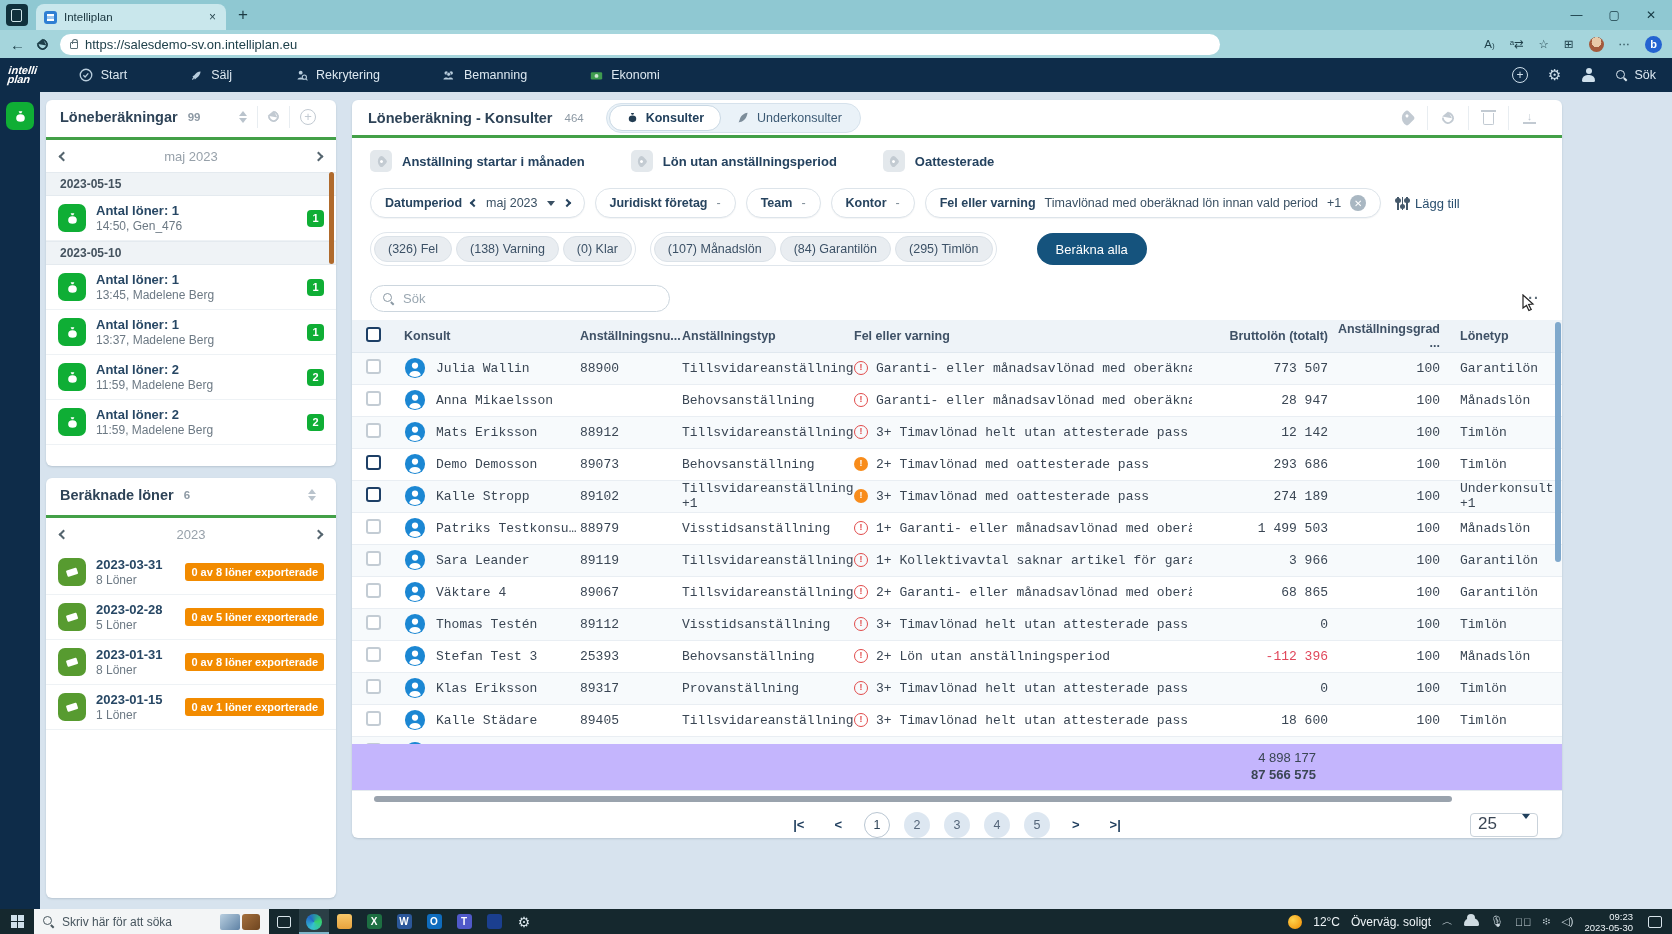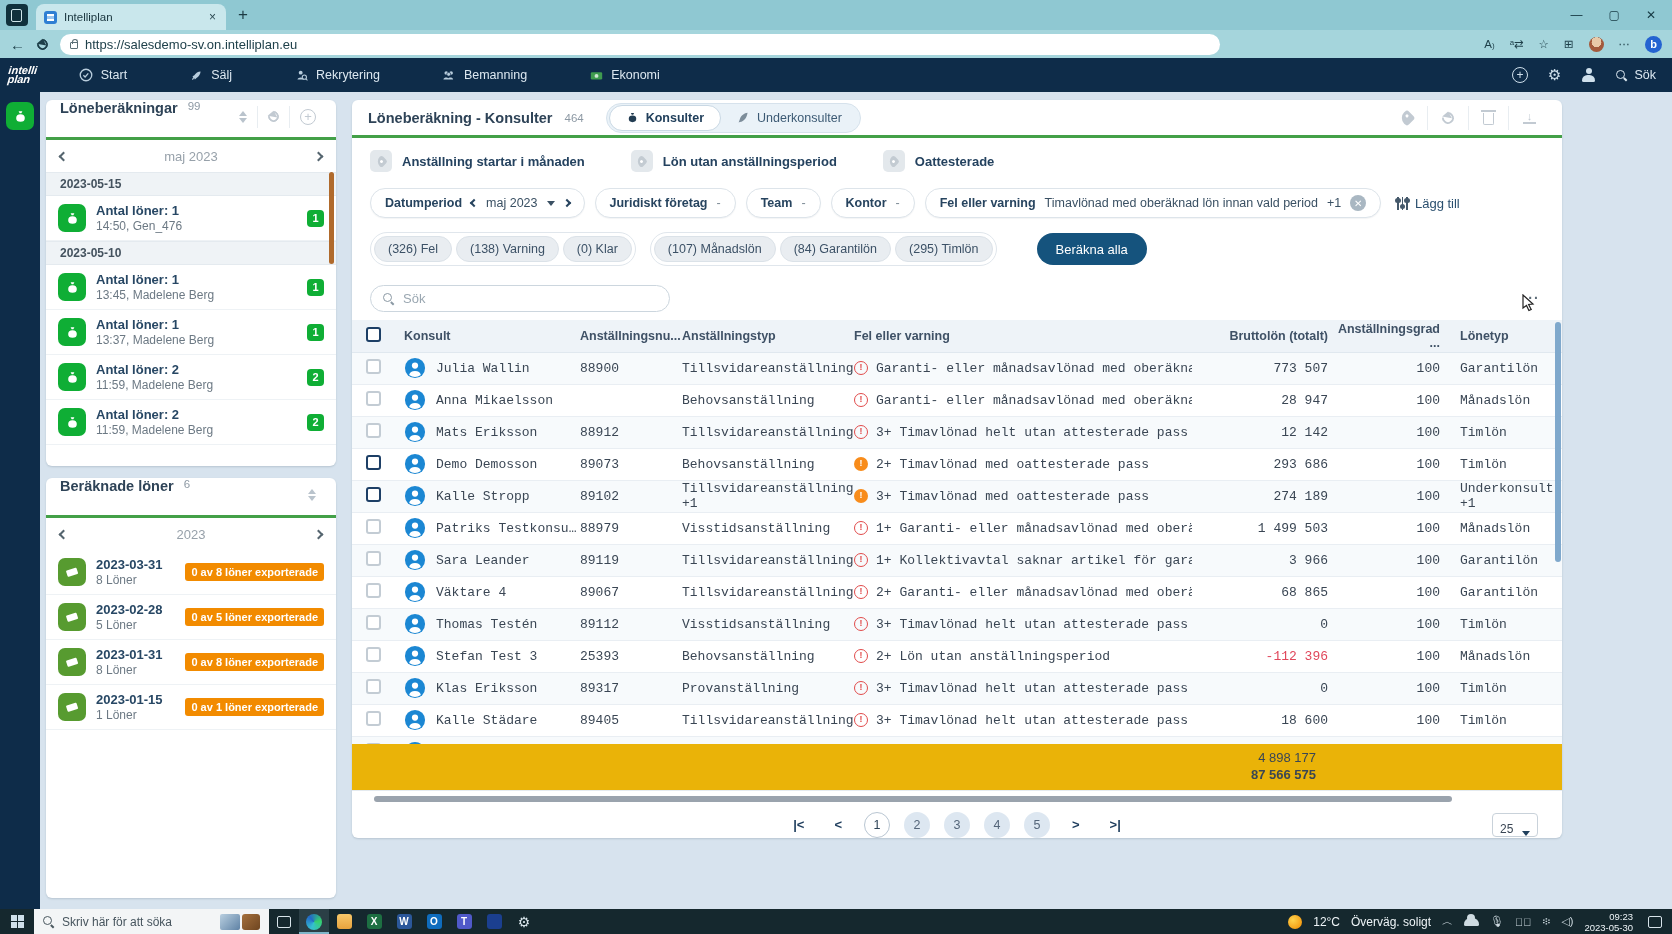--- a/index.html
+++ b/index.html
@@ -71,23 +71,23 @@
   .workspace { position:absolute; left:0; top:92px; width:100%; height:817px; background:#d7e3ee; }
   .rail { position:absolute; left:0; top:0; width:40px; height:100%; background:#0e2c49; }
   .tile-green { width:28px; height:28px; border-radius:7px; background:#0fae35; display:flex; align-items:center; justify-content:center; }
   .rail .tile-green { margin:10px auto 0; }
   .bag-svg { width:15px; height:15px; fill:#fff; }
 
   .card { background:#fff; border-radius:6px; box-shadow:0 1px 2px rgba(40,60,80,.18); }
   .leftcol { position:absolute; left:46px; top:8px; width:290px; }
   .card.c1 { height:366px; position:relative; overflow:hidden; }
   .card.c2 { height:420px; margin-top:12px; position:relative; overflow:hidden; }
-  .p-head { height:37px; display:flex; padding:0 10px 4px 14px; gap:10px; }
+  .p-head { height:37px; display:flex; align-items:center; padding:0 10px 4px 14px; gap:10px; }
   .p-title { font-size:14.5px; font-weight:bold; color:#2e4357; }
-  .p-count { font-size:11.5px; color:#8d99a4; }
+  .p-count { font-size:11.5px; color:#8d99a4;font-weight:bold; }
   .p-tools { margin-left:auto; display:flex; align-items:center; gap:0; }
   .p-tool { padding:0 10px; height:22px; display:flex; align-items:center; color:#c2cad2; border-left:1px solid #e8edf1; }
   .p-tool:first-child { border-left:none; }
   .green-line { height:3px; background:#43a047; }
   .mnav { height:32px; display:flex; align-items:center; padding:0 14px; color:#55656f; }
   .mnav-label { flex:1; text-align:center; color:#97a1aa; font-size:13px; }
   .group-h { height:24px; background:#eff3f6; display:flex; align-items:center; padding:0 14px; font-size:12px; font-weight:bold; color:#44525e; border-top:1px solid #e4eaef; border-bottom:1px solid #e4eaef; }
   .s-item { height:45px; display:flex; align-items:center; gap:10px; padding:0 12px; border-bottom:1px solid #eef2f5; }
   .s-item .tile-green { flex:0 0 auto; }
   .s-item-main { flex:1; min-width:0; }
@@ -150,29 +150,29 @@
   .avatar-svg { width:22px; height:22px; flex:0 0 auto; }
   .nm { white-space:nowrap; overflow:hidden; text-overflow:ellipsis; }
   .issue-c { display:flex; align-items:center; gap:8px; min-width:0; padding-right:10px; }
   .issue-t { white-space:nowrap; overflow:hidden; }
   .sev { width:14px; height:14px; border-radius:50%; flex:0 0 auto; display:flex; align-items:center; justify-content:center; font-size:9px; font-weight:bold; }
   .sev-error { border:1.5px solid #e14b4b; color:#e14b4b; }
   .sev-error::before { content:"!"; }
   .sev-warning { background:#f88c1b; color:#fff; }
   .sev-warning::before { content:"!"; }
   .amt-neg { color:#e0475b; }
-  .totals { background:#eab308; padding:5px 14px 7px; text-align:right; border-bottom:1px solid #e4eaef; }
+  .totals { background:#c4b5fd; padding:5px 14px 7px; text-align:right; border-bottom:1px solid #e4eaef; }
   .totals div { padding-right:232px; font-size:13px; line-height:17px; color:#3a4654; }
   .totals .grand { font-weight:bold; }
   .hscroll { height:7px; background:#9aa3ad; border-radius:4px; margin:5px 110px 0 22px; }
   .pager { display:flex; align-items:center; justify-content:center; gap:14px; margin-top:9px; position:relative; height:28px; }
   .pg-arrow { color:#1d3c5c; font-size:13px; font-weight:bold; padding:0 8px; }
   .pg-num { width:26px; height:26px; border-radius:50%; background:#dde7f1; color:#55667a; font-size:12.5px; display:flex; align-items:center; justify-content:center; }
   .pg-num.active { background:#fff; border:1px solid #b9c6d2; color:#2e4357; }
-  .pagesize { position:absolute; right:24px; top:2px; width:46px; height:24px; border:1px solid #c9d2da; border-radius:4px; display:flex; align-items:flex-end; justify-content:space-between; padding:0 7px; color:#3a4654; font-size:12px; background:#fff; }
+  .pagesize { position:absolute; right:24px; top:2px; width:68px; height:24px; border:1px solid #c9d2da; border-radius:4px; display:flex; align-items:flex-start; justify-content:space-between; padding:0 7px; color:#3a4654; font-size:17px; background:#fff; }
   .pagesize .caret-down { border-top-color:#20405c; }
   .vscroll { position:absolute; right:1px; top:222px; width:6px; height:240px; background:#7fa8cc; border-radius:3px; }
 
   
   .taskbar { position:absolute; left:0; top:909px; width:100%; height:25px; background:#15282e; display:flex; align-items:center; color:#e6eef2; }
   .start { width:34px; height:100%; display:flex; align-items:center; justify-content:center; }
   .winlogo { width:13px; height:13px; display:grid; grid-template-columns:6px 6px; grid-template-rows:6px 6px; gap:1px; }
   .winlogo i { background:#cfe0ea; }
   .tb-search { width:235px; height:100%; background:#f3f5f6; color:#47555e; display:flex; align-items:center; gap:8px; padding:0 9px; font-size:12px; }
   .tb-search .mag { color:#4a585f; }

